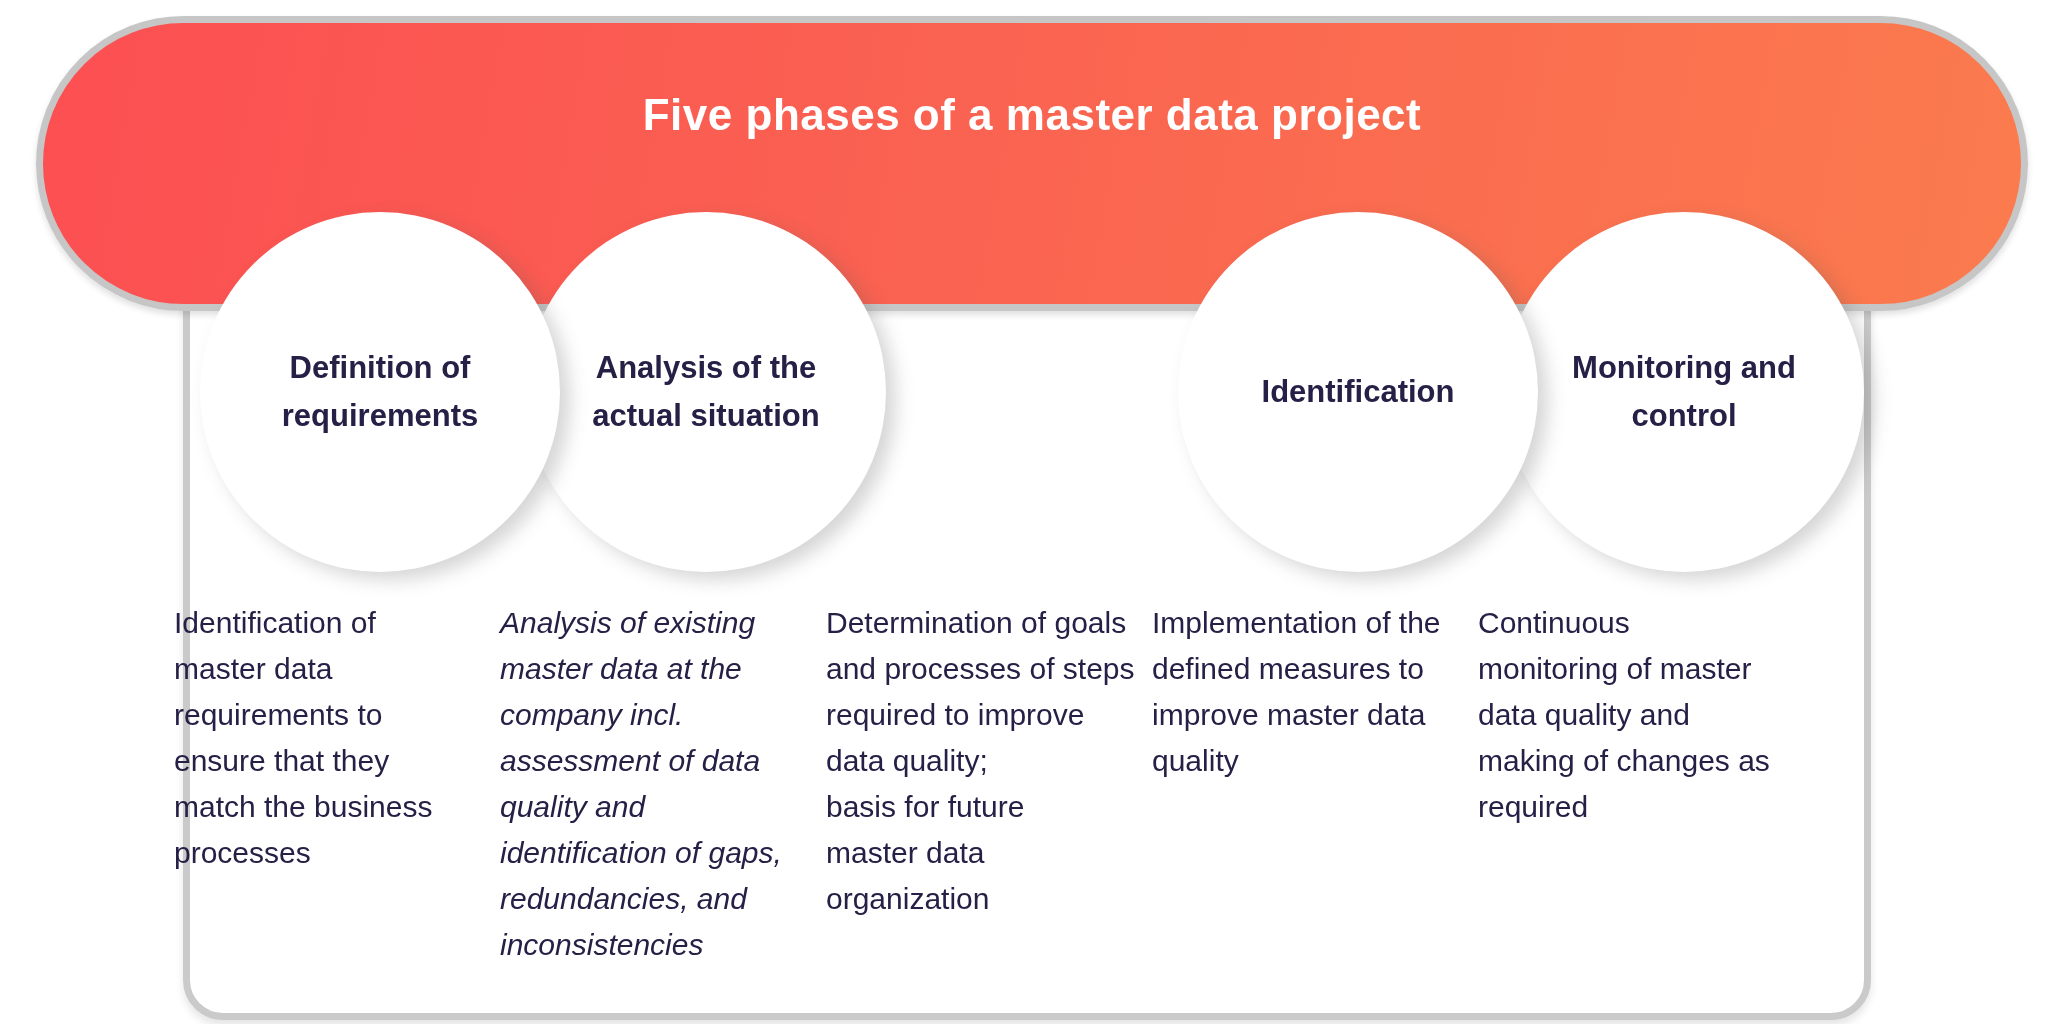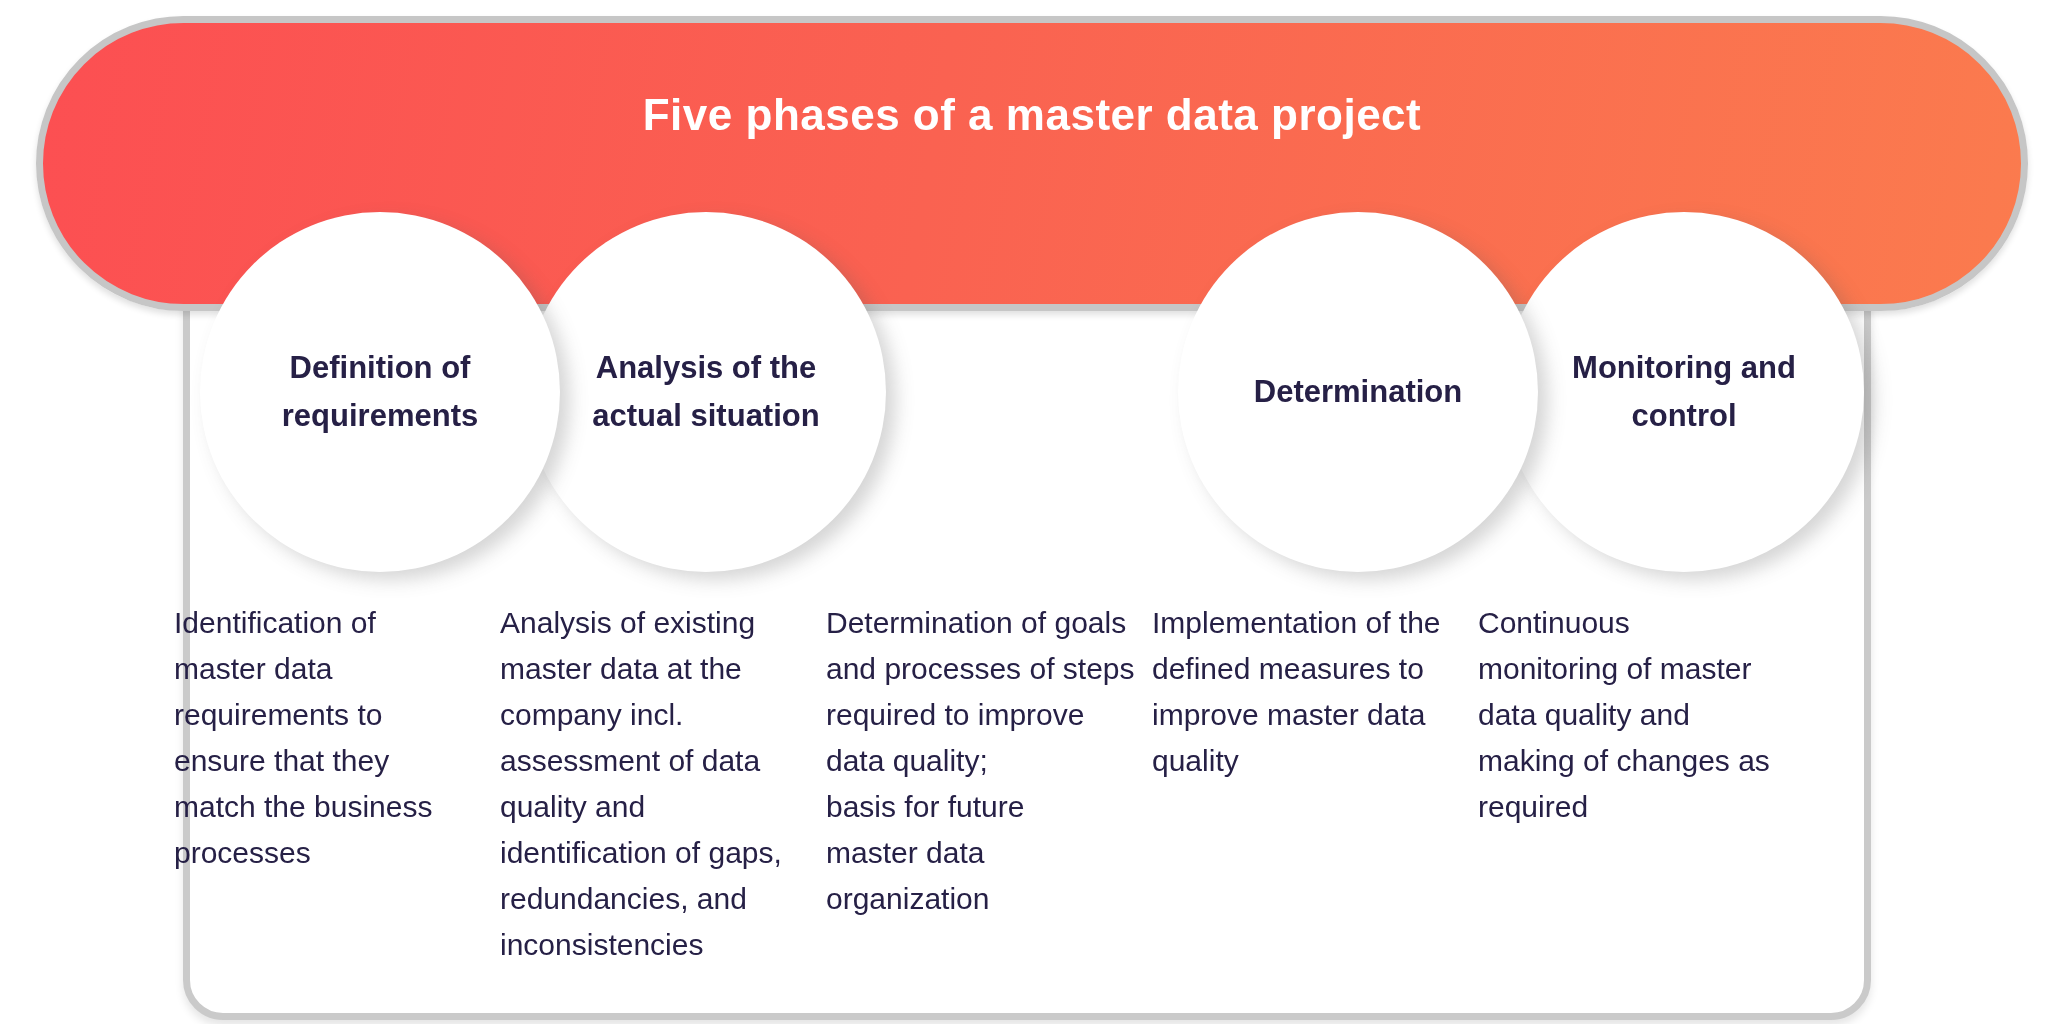--- a/index.html
+++ b/index.html
@@ -66,21 +66,21 @@
 
   
   .desc{
     position:absolute;top:588px;width:420px;
     color:var(--text_dark);
     font-size:30px;font-weight:normal;line-height:46px;
     text-align:left;white-space:pre-line;
     z-index:10;
   }
   .d1{left:162px;}
-  .d2{left:488px;}
+  .d2{left:488px;font-style:italic;}
   .d3{left:814px;}
   .d4{left:1140px;}
   .d5{left:1466px;}
 </style>
 </head>
 <body>
 
 <div class="stage">
 
   <div class="banner">
@@ -91,21 +91,21 @@
 
   <div class="circle c1">
     <div class="circle-label">Definition of
 requirements</div>
   </div>
   <div class="circle c2">
     <div class="circle-label">Analysis of the
 actual situation</div>
   </div>
   <div class="circle c4">
-    <div class="circle-label">Determination</div>
+    <div class="circle-label">Identification</div>
   </div>
   <div class="circle c5">
     <div class="circle-label">Monitoring and
 control</div>
   </div>
 
   <div class="desc d1">Identification of
 master data
 requirements to
 ensure that they

